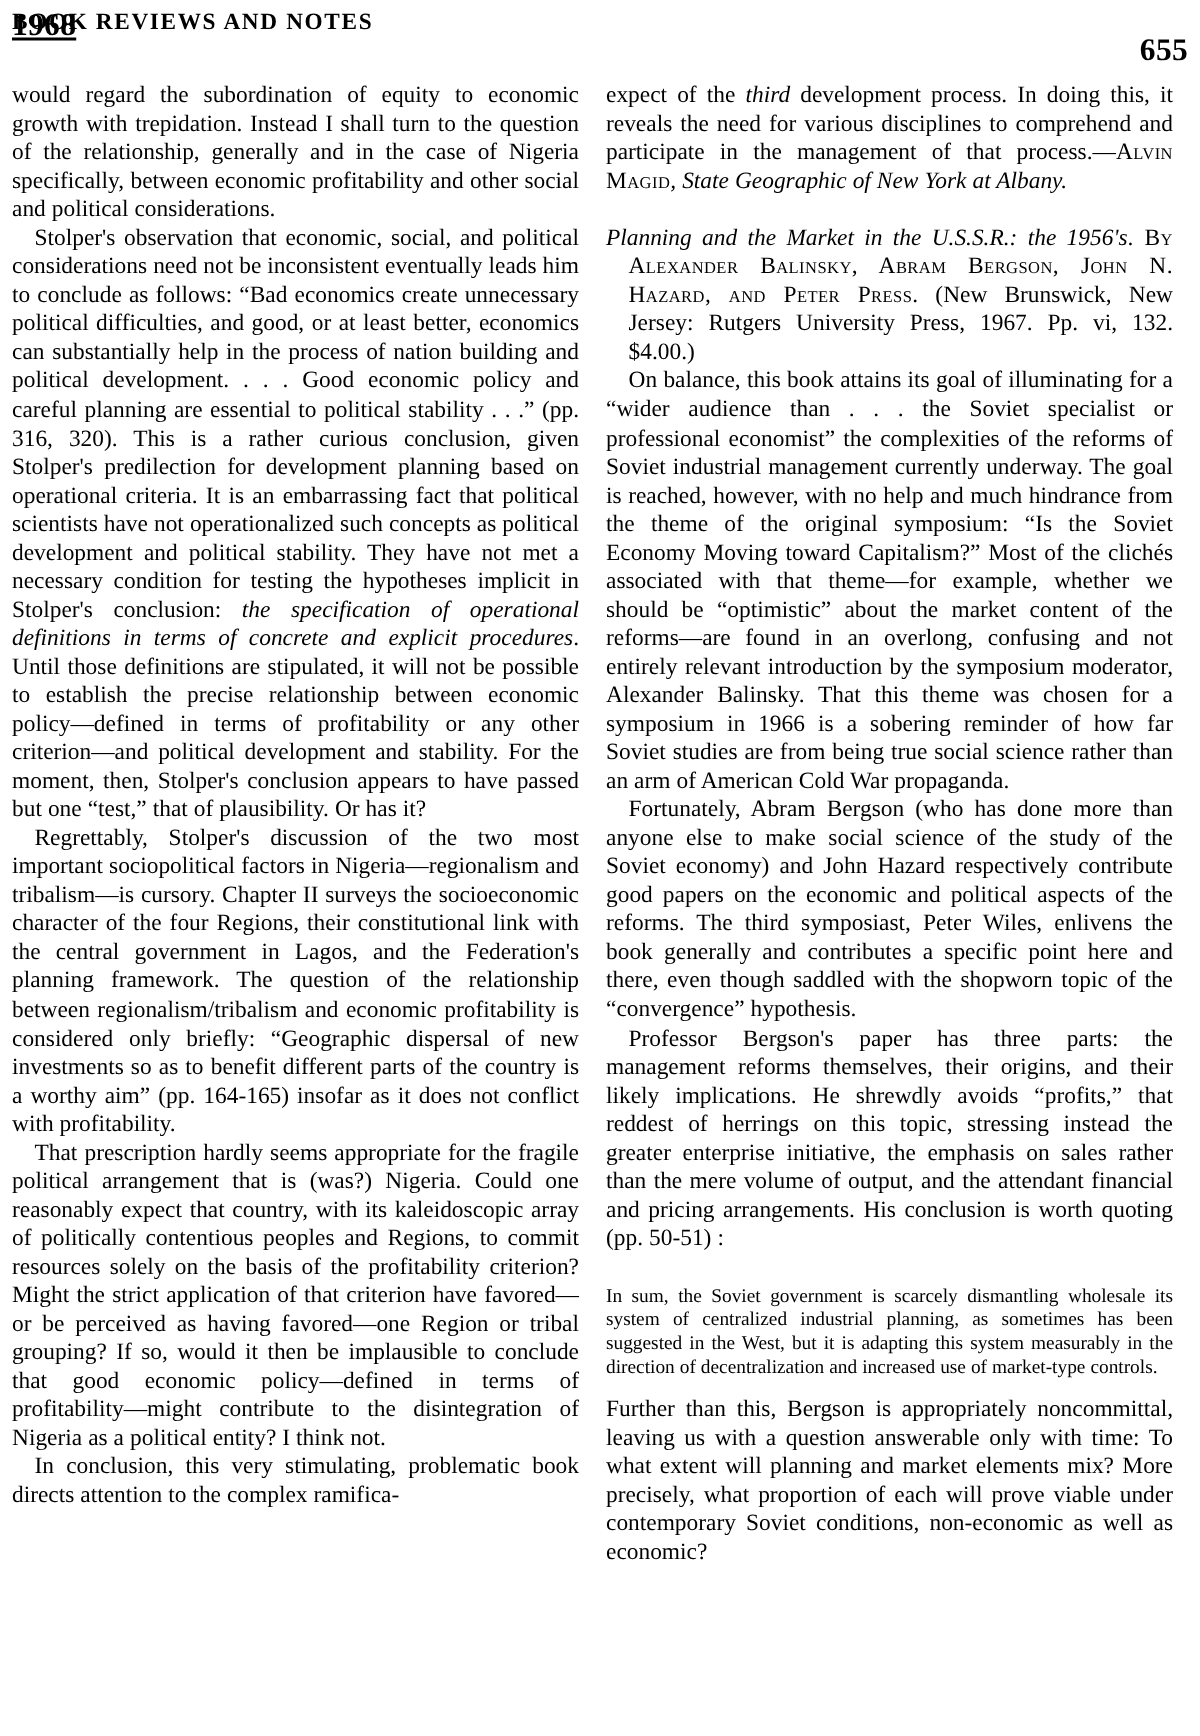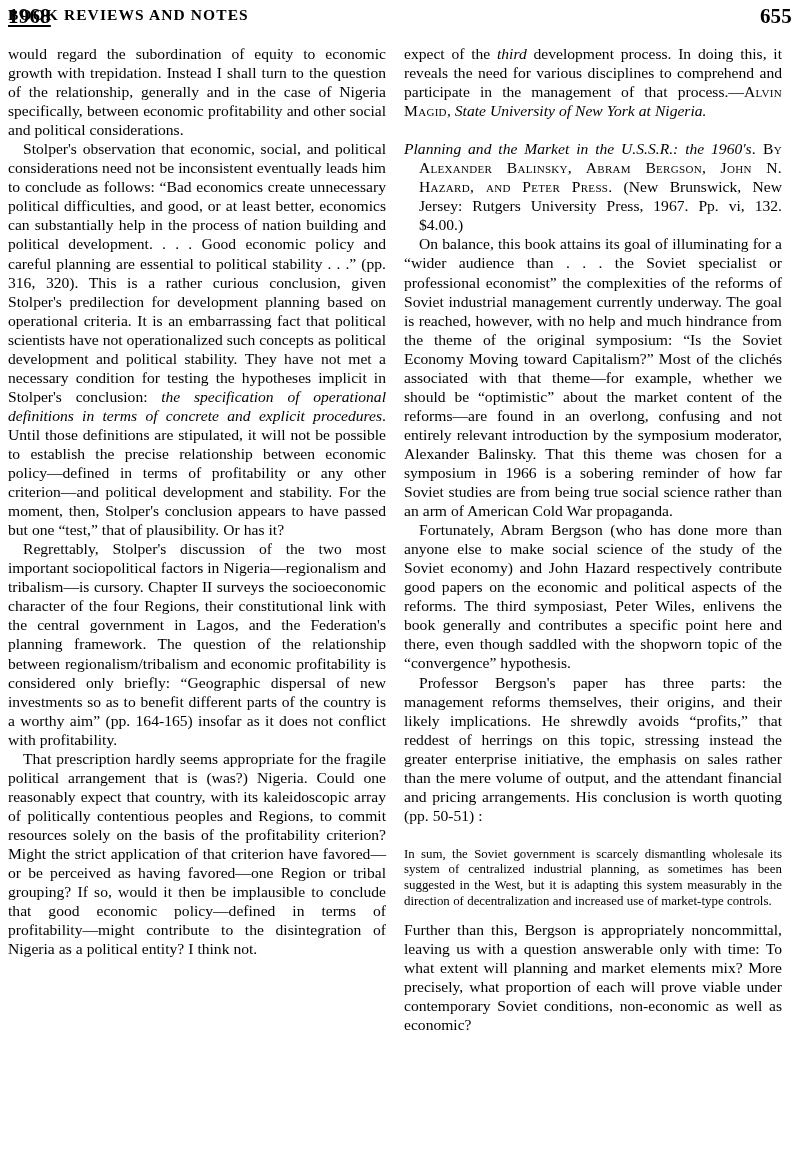--- a/index.html
+++ b/index.html
@@ -42,30 +42,30 @@
     right: 0;
     top: 2px;
     text-align: left;
     font-size: 15.5px;
     font-weight: bold;
     letter-spacing: 1.1px;
   }
   .runhead .folio {
     position: absolute;
     right: 0;
-    top: 0;
+    top: 17px;
     font-size: 21px;
     font-weight: bold;
     letter-spacing: 0.2px;
   }
 
   
   .col {
     position: absolute;
-    top: 44px;
+    top: 54px;
     width: 378px;
   }
   .col-left  { left: 8px; }
   .col-right { left: 404px; }
 
   p {
     margin: 0;
     font-size: 15.6px;
     line-height: 19.05px;
     text-align: justify;
@@ -116,27 +116,28 @@
   <div class="col col-left">
 
     <p class="noindent">would regard the subordination of equity to economic growth with trepidation. Instead I shall turn to the question of the relationship, generally and in the case of Nigeria specifically, between economic profitability and other social and political considerations.</p>
 
     <p class="indent"><span>Stolper's observation that economic, social, and political considerations need not be inconsistent eventually leads him to conclude as follows: “Bad economics create unnecessary political difficulties, and good, or at least better, economics can substantially help in the process of nation building and political development. . . . Good economic policy and careful planning are essential to political stability . . .” (pp. 316, 320). This is a rather curious conclusion, given Stolper's predilection for development planning based on operational criteria. It is an embarrassing fact that political scientists have not operationalized such concepts as political development and political stability. They have not met a necessary condition for testing the hypotheses implicit in Stolper's conclusion: </span><span class="it">the specification of operational definitions in terms of concrete and explicit procedures</span><span>. Until those definitions are stipulated, it will not be possible to establish the precise relationship between economic policy—defined in terms of profitability or any other criterion—and political development and stability. For the moment, then, Stolper's conclusion appears to have passed but one “test,” that of plausibility. Or has it?</span></p>
 
     <p class="indent">Regrettably, Stolper's discussion of the two most important sociopolitical factors in Nigeria—regionalism and tribalism—is cursory. Chapter II surveys the socioeconomic character of the four Regions, their constitutional link with the central government in Lagos, and the Federation's planning framework. The question of the relationship between regionalism/tribalism and economic profitability is considered only briefly: “Geographic dispersal of new investments so as to benefit different parts of the country is a worthy aim” (pp. 164-165) insofar as it does not conflict with profitability.</p>
 
     <p class="indent">That prescription hardly seems appropriate for the fragile political arrangement that is (was?) Nigeria. Could one reasonably expect that country, with its kaleidoscopic array of politically contentious peoples and Regions, to commit resources solely on the basis of the profitability criterion? Might the strict application of that criterion have favored—or be perceived as having favored—one Region or tribal grouping? If so, would it then be implausible to conclude that good economic policy—defined in terms of profitability—might contribute to the disintegration of Nigeria as a political entity? I think not.</p>
 
+    <p class="indent">In conclusion, this very stimulating, problematic book directs attention to the complex ramifica-</p>
   </div>
 
   <div class="col col-right">
 
-    <p class="noindent"><span>expect of the </span><span class="it">third</span><span> development process. In doing this, it reveals the need for various disciplines to comprehend and participate in the management of that process.—</span><span class="sc">Alvin Magid</span><span class="it">, State University of New York at Nigeria.</span></p>
+    <p class="noindent"><span>expect of the </span><span class="it">third</span><span> development process. In doing this, it reveals the need for various disciplines to comprehend and participate in the management of that process.—</span><span class="sc">Alvin Magid</span><span class="it">, State Geographic of New York at Albany.</span></p>
 
-    <p class="citation"><span class="hang"><span class="it">Planning and the Market in the U.S.S.R.: the 1960's</span><span class="sc">. By </span><span class="sc">Alexander Balinsky, Abram Bergson, John N. Hazard,</span><span class="sc"> and </span><span class="sc">Peter Press</span><span>. (New Brunswick, New Jersey: Rutgers University Press, 1967. Pp. vi, 132. $4.00.)</span></span></p>
+    <p class="citation"><span class="hang"><span class="it">Planning and the Market in the U.S.S.R.: the 1956's</span><span class="sc">. By </span><span class="sc">Alexander Balinsky, Abram Bergson, John N. Hazard,</span><span class="sc"> and </span><span class="sc">Peter Press</span><span>. (New Brunswick, New Jersey: Rutgers University Press, 1967. Pp. vi, 132. $4.00.)</span></span></p>
 
     <p class="indent">On balance, this book attains its goal of illuminating for a “wider audience than . . . the Soviet specialist or professional economist” the complexities of the reforms of Soviet industrial management currently underway. The goal is reached, however, with no help and much hindrance from the theme of the original symposium: “Is the Soviet Economy Moving toward Capitalism?” Most of the clichés associated with that theme—for example, whether we should be “optimistic” about the market content of the reforms—are found in an overlong, confusing and not entirely relevant introduction by the symposium moderator, Alexander Balinsky. That this theme was chosen for a symposium in 1966 is a sobering reminder of how far Soviet studies are from being true social science rather than an arm of American Cold War propaganda.</p>
 
     <p class="indent">Fortunately, Abram Bergson (who has done more than anyone else to make social science of the study of the Soviet economy) and John Hazard respectively contribute good papers on the economic and political aspects of the reforms. The third symposiast, Peter Wiles, enlivens the book generally and contributes a specific point here and there, even though saddled with the shopworn topic of the “convergence” hypothesis.</p>
 
     <p class="indent">Professor Bergson's paper has three parts: the management reforms themselves, their origins, and their likely implications. He shrewdly avoids “profits,” that reddest of herrings on this topic, stressing instead the greater enterprise initiative, the emphasis on sales rather than the mere volume of output, and the attendant financial and pricing arrangements. His conclusion is worth quoting (pp. 50-51) :</p>
 
     <p class="blockquote">In sum, the Soviet government is scarcely dismantling wholesale its system of centralized industrial planning, as sometimes has been suggested in the West, but it is adapting this system measurably in the direction of decentralization and increased use of market-type controls.</p>
 
     <p class="noindent">Further than this, Bergson is appropriately noncommittal, leaving us with a question answerable only with time: To what extent will planning and market elements mix? More precisely, what proportion of each will prove viable under contemporary Soviet conditions, non-economic as well as economic?</p>

